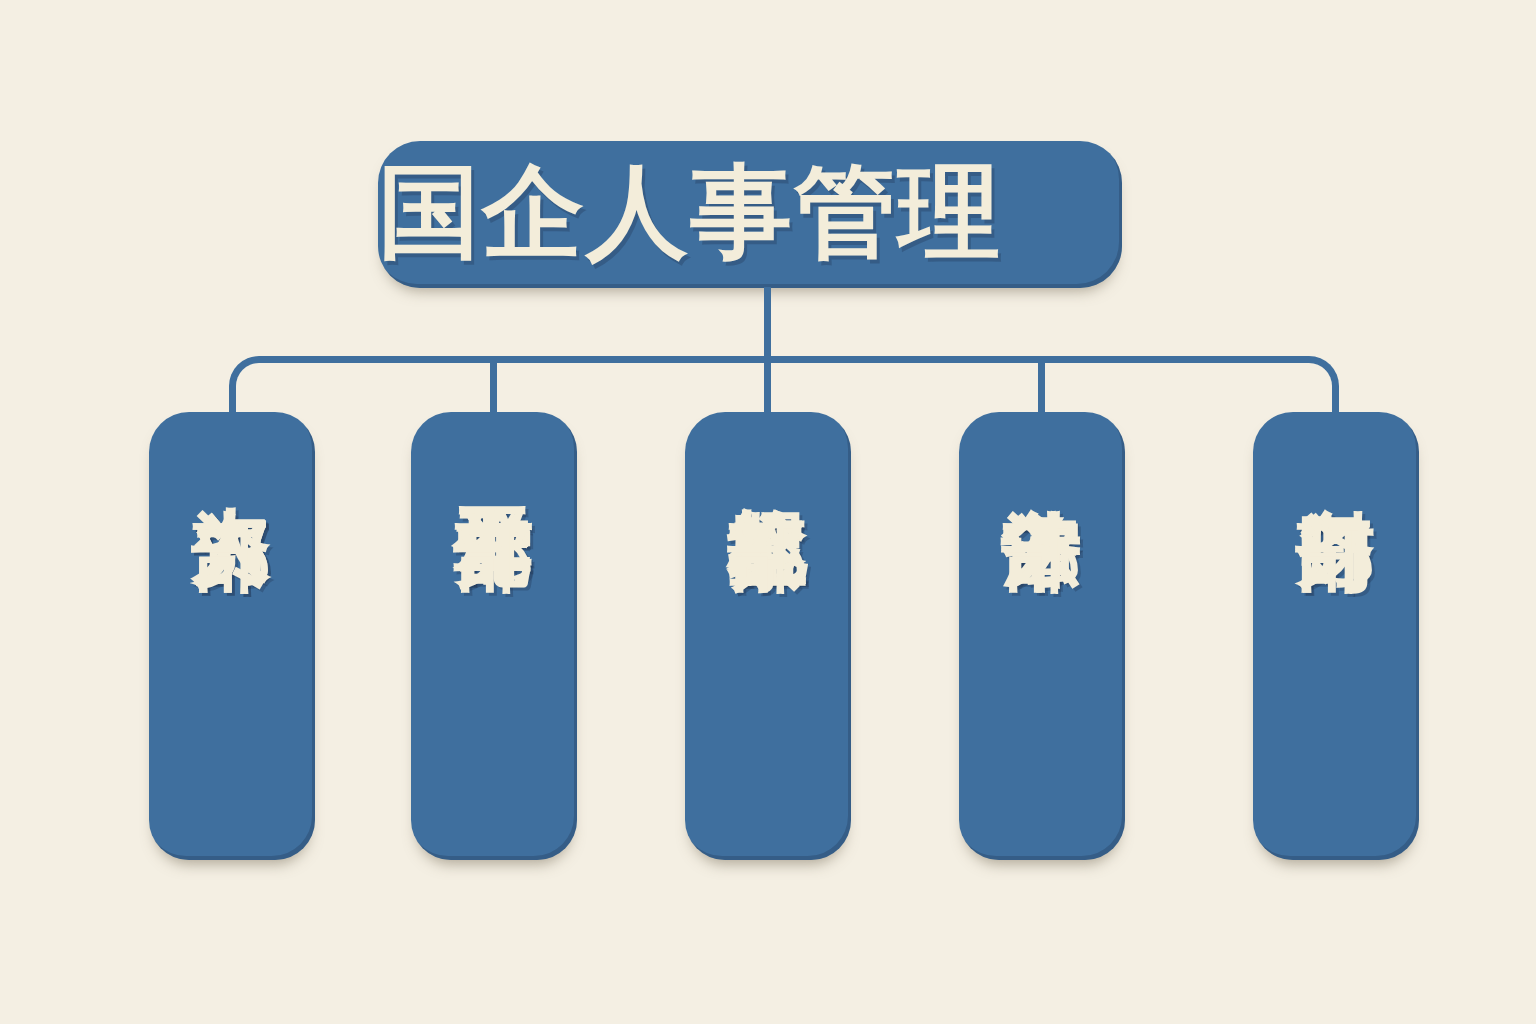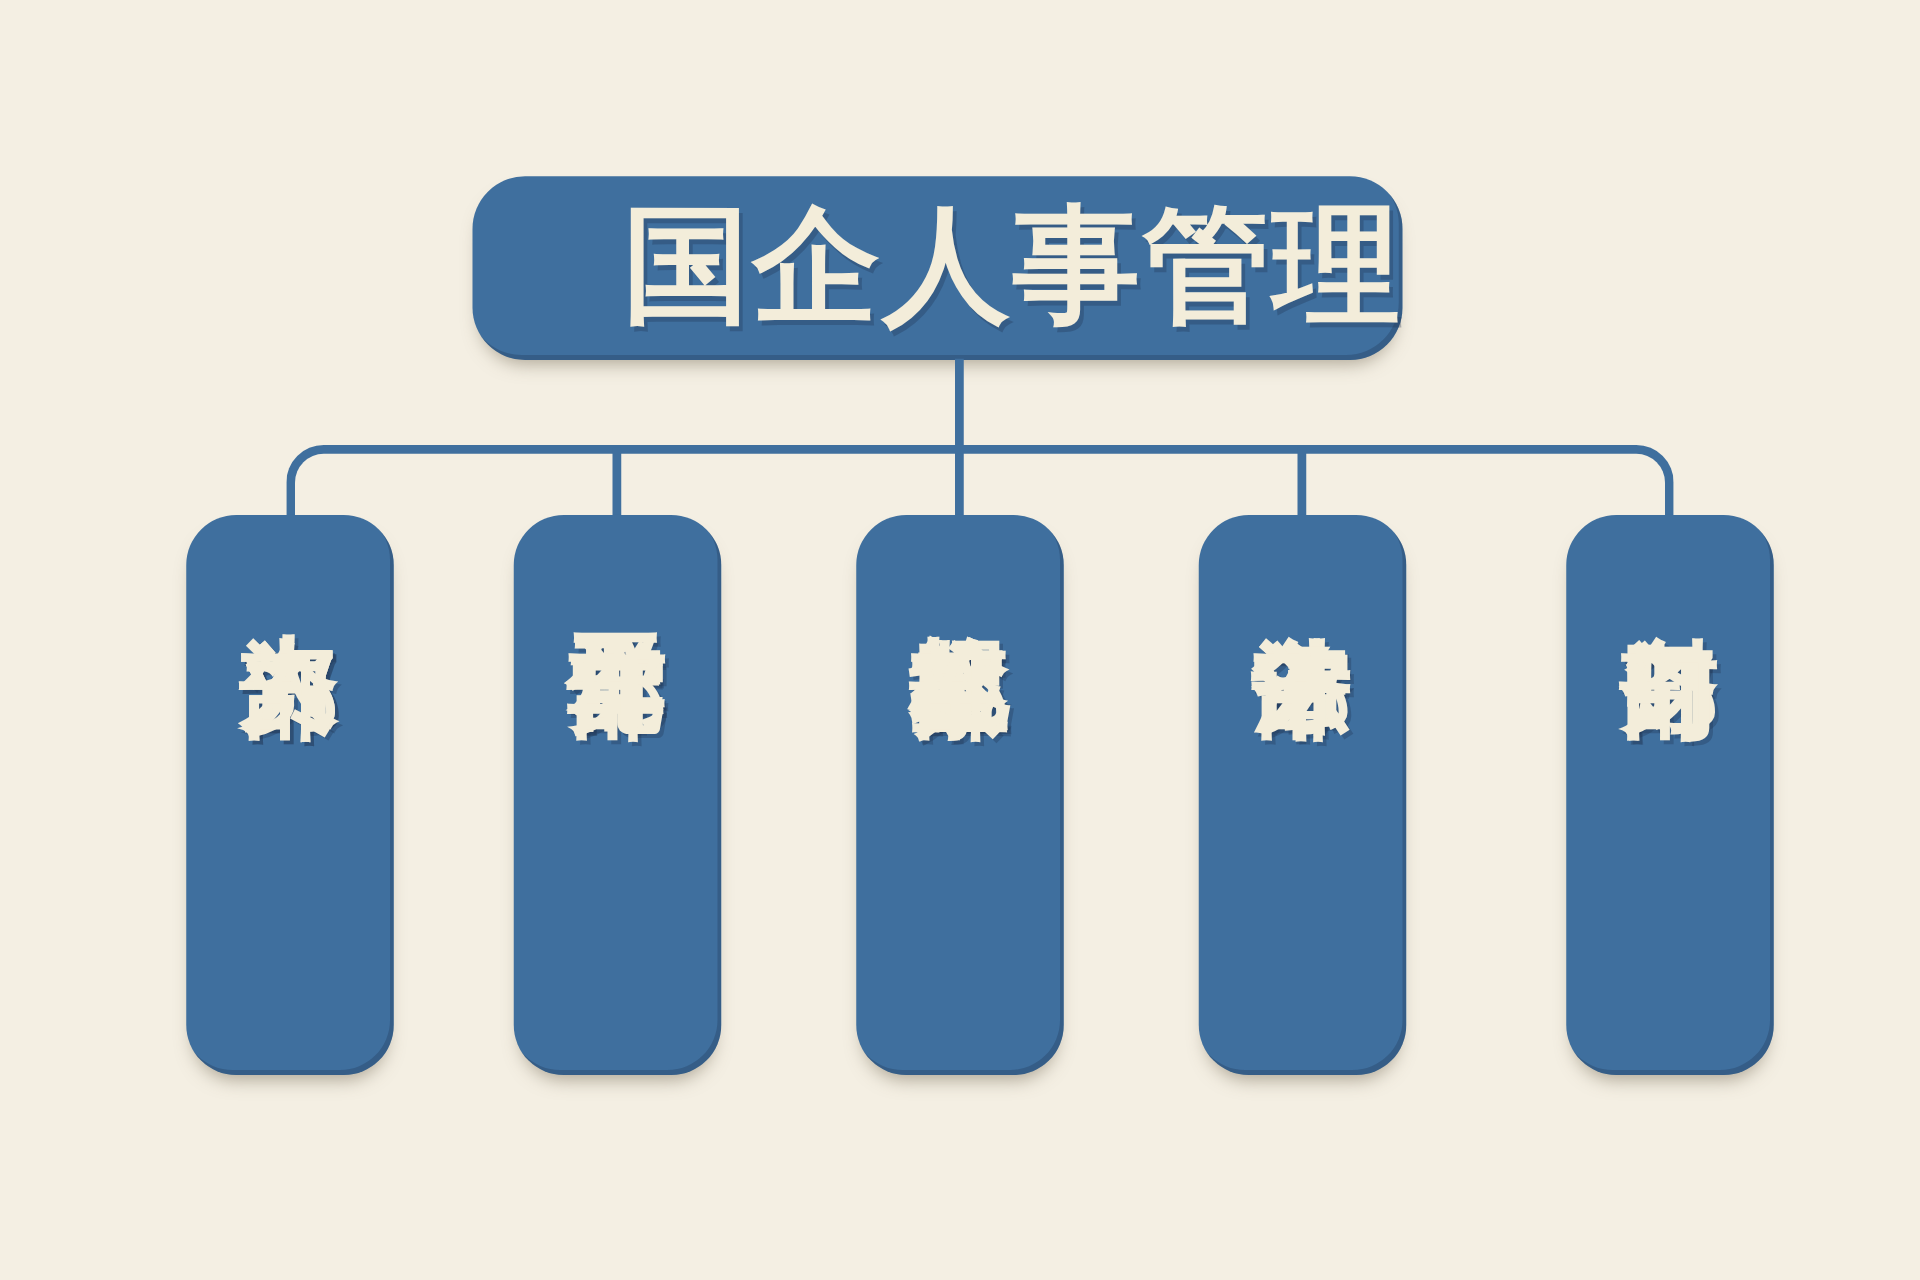--- a/index.html
+++ b/index.html
@@ -19,21 +19,21 @@
   .root-node {
     position: absolute;
     left: 378px;
     top: 141px;
     width: 744px;
     height: 147px;
     background: #3f6f9e;
     border-radius: 42px;
     display: flex;
     align-items: center;
-    justify-content: flex-end;
+    justify-content: flex-start;
     box-shadow: inset -3px -4px 0 rgba(35,60,92,0.35),
                 0 9px 14px -6px rgba(110,100,80,0.5);
   }
   .root-title {
     color: #f3edda;
     font-size: 102px;
     font-weight: 900;
     letter-spacing: 2px;
     white-space: nowrap;
     text-shadow: 3px 4px 0 rgba(31,51,79,0.3);

